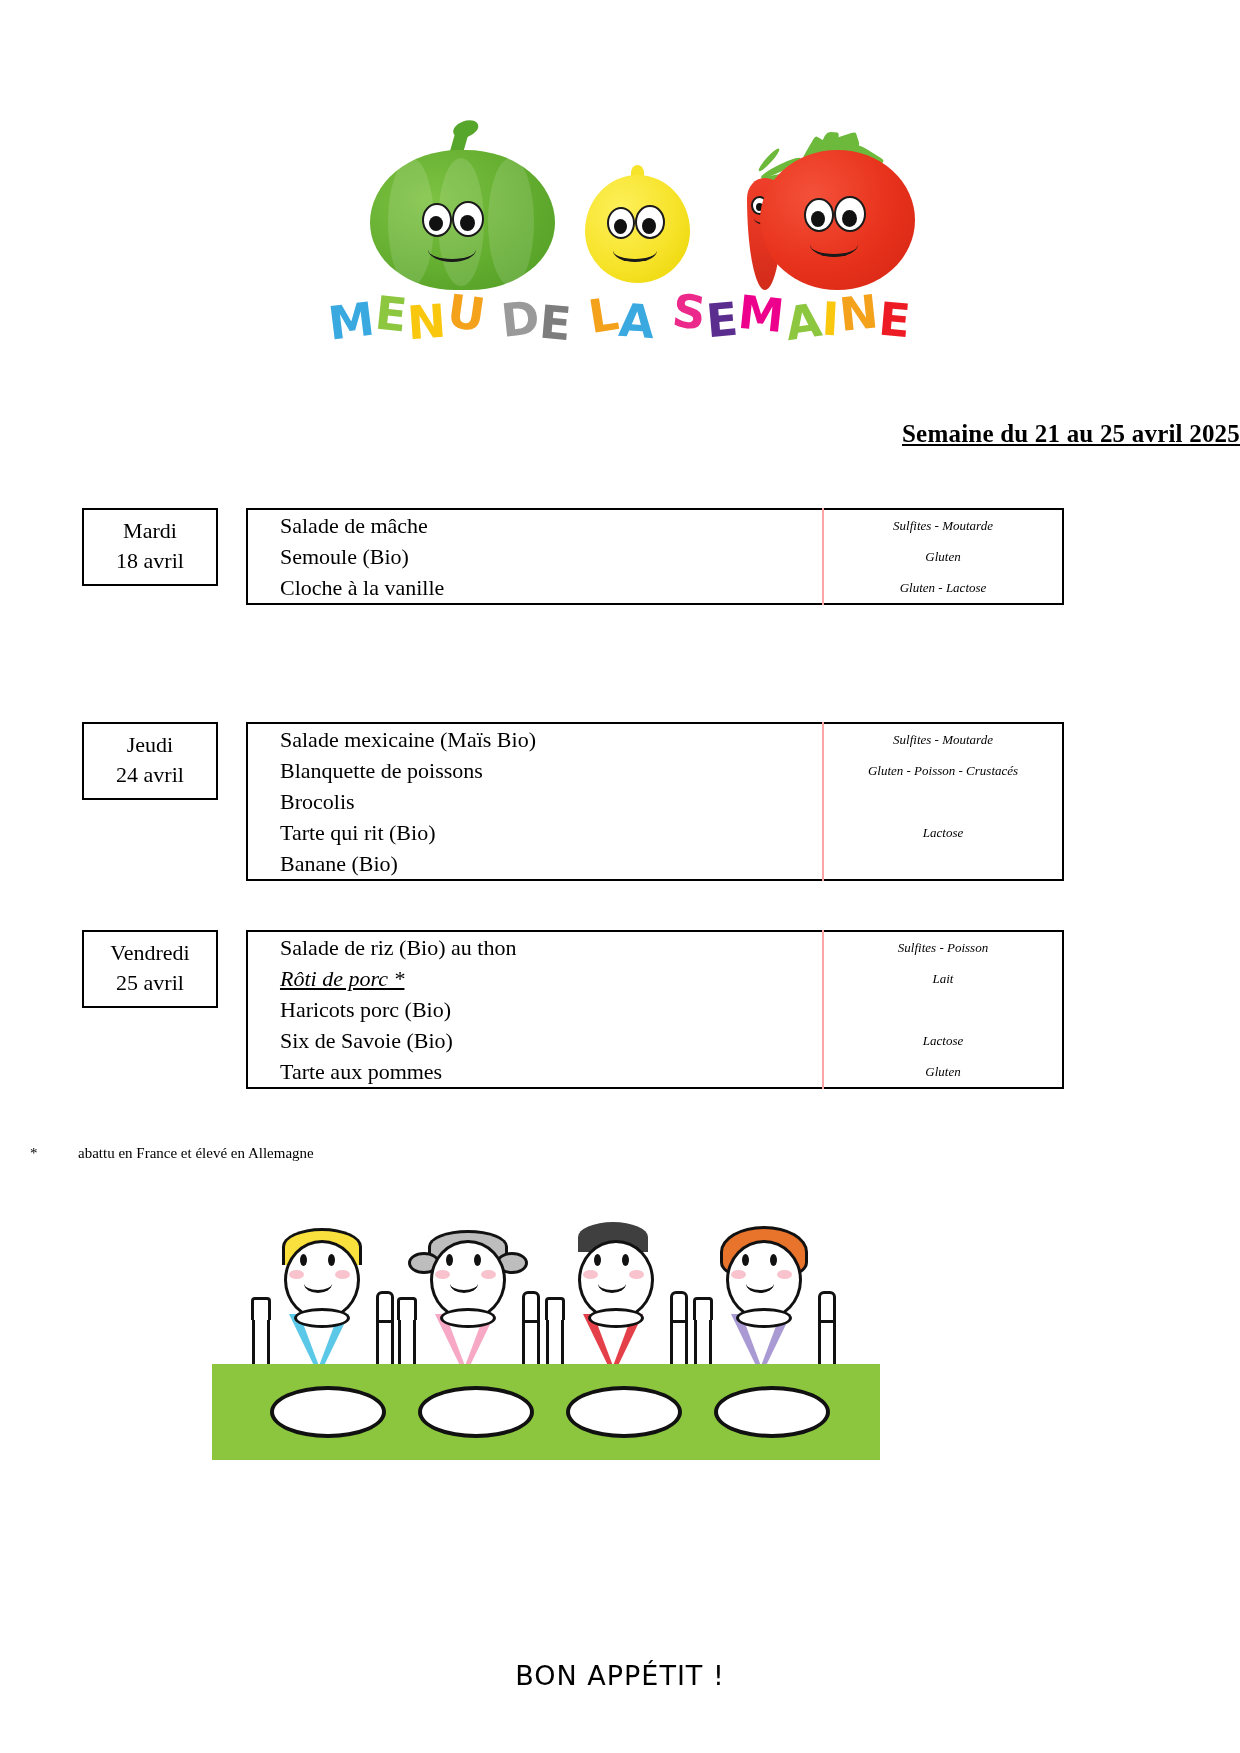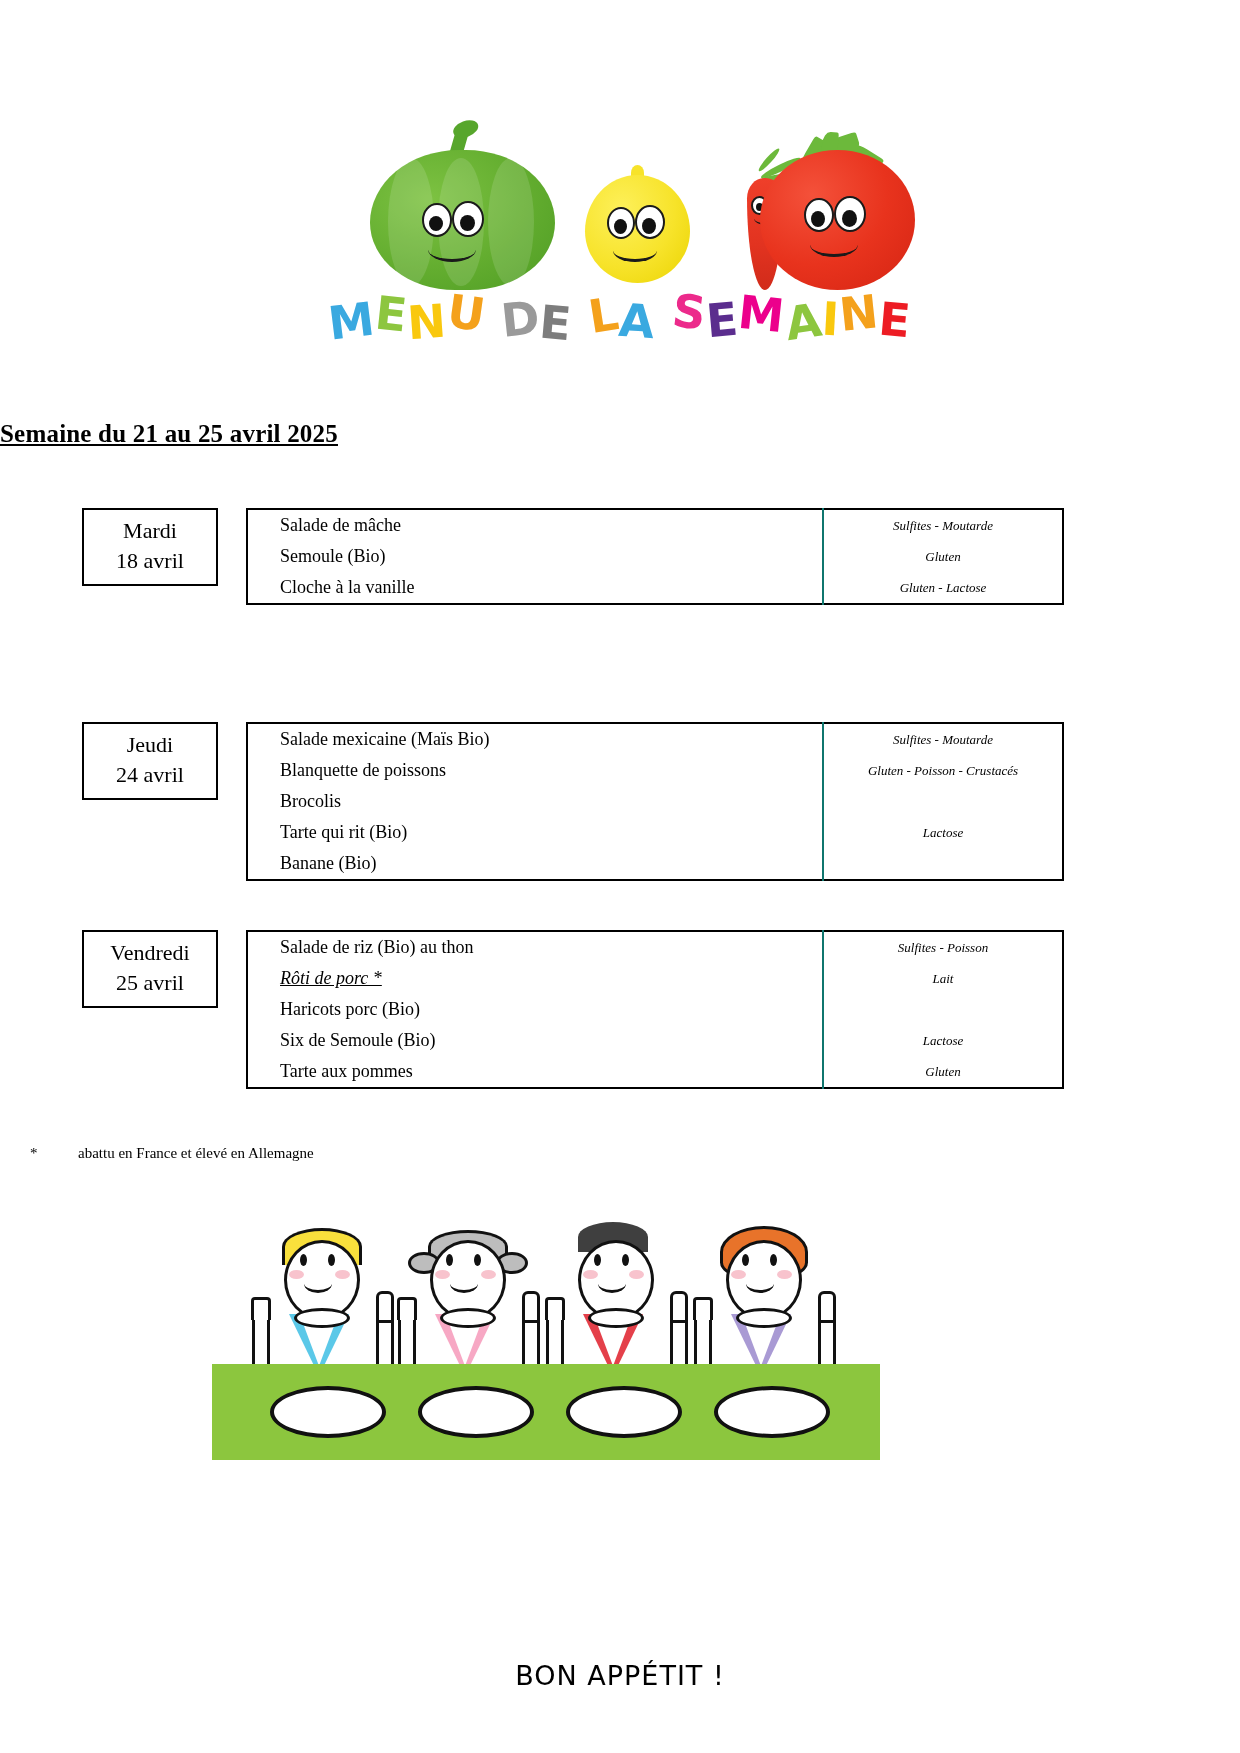--- a/index.html
+++ b/index.html
@@ -137,21 +137,21 @@
     font-size: 46px;
     line-height: 58px;
     letter-spacing: 1px;
   }
   .wordart .sp { width: 16px; }
 
   
   .week-title {
     position: absolute;
     top: 420px; left: 0; width: 1240px;
-    text-align: left;
+    text-align: right;
     font-size: 25px;
     font-weight: bold;
     text-decoration: underline;
     letter-spacing: 0.2px;
   }
 
   
   .day-block { position: absolute; left: 0; width: 1240px; }
   .day-block.b1 { top: 508px; }
   .day-block.b2 { top: 722px; }
@@ -179,22 +179,22 @@
     table-layout: fixed;
     background: #fff;
   }
   .menu-table td {
     padding: 0;
     vertical-align: middle;
     height: 31px;
   }
   .menu-table td.dish {
     width: 542px;
-    border-right: 2px solid #0f766e;
-    font-size: 18px;
+    border-right: 2px solid #fca5a5;
+    font-size: 22px;
     padding-left: 32px;
     white-space: nowrap;
   }
   .menu-table td.allerg {
     width: 238px;
     font-size: 13px;
     font-style: italic;
     text-align: center;
     white-space: nowrap;
   }
@@ -458,21 +458,21 @@
       </tr>
       <tr>
         <td class="dish underlined">Rôti de porc *</td>
         <td class="allerg">Lait</td>
       </tr>
       <tr>
         <td class="dish">Haricots porc (Bio)</td>
         <td class="allerg"></td>
       </tr>
       <tr>
-        <td class="dish">Six de Semoule (Bio)</td>
+        <td class="dish">Six de Savoie (Bio)</td>
         <td class="allerg">Lactose</td>
       </tr>
       <tr>
         <td class="dish">Tarte aux pommes</td>
         <td class="allerg">Gluten</td>
       </tr>
     </tbody>
   </table>
 </div>
 

